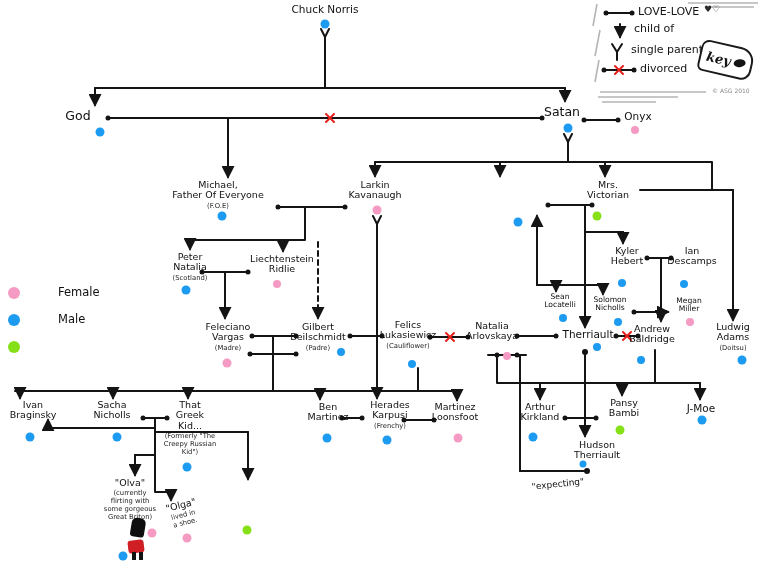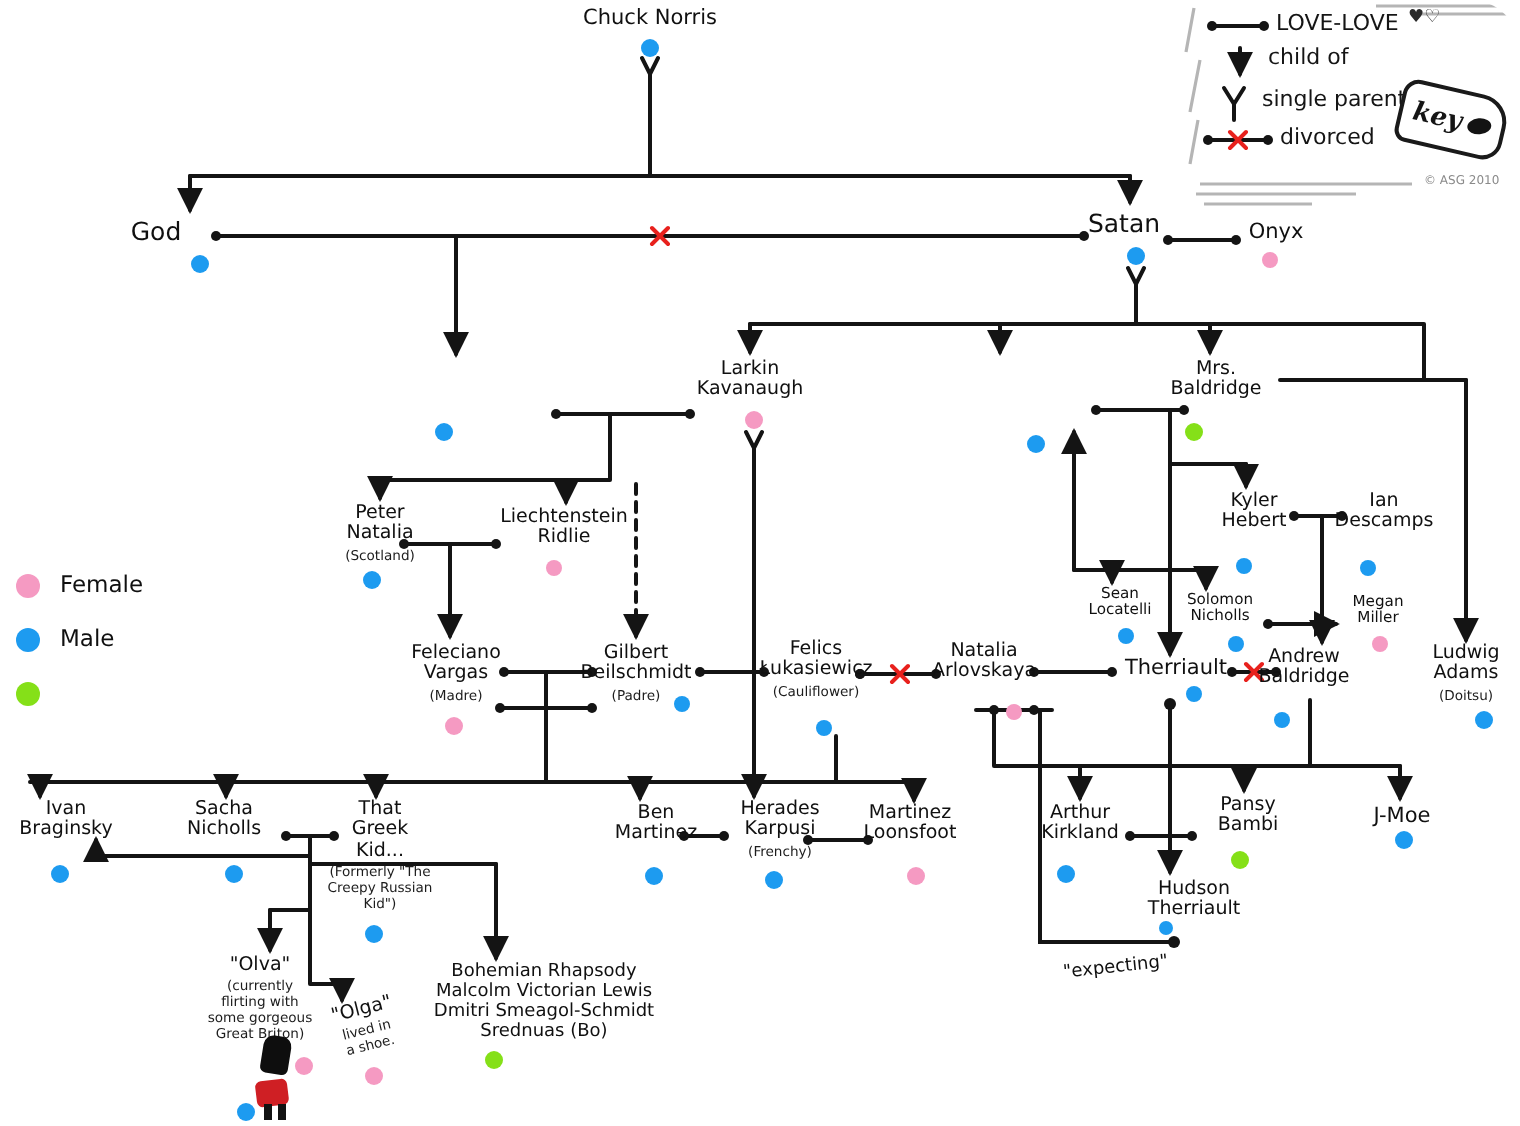--- a/index.html
+++ b/index.html
@@ -1,28 +1,28 @@
 <!DOCTYPE html>
 <html><head>
 <meta charset="utf-8">
 <style>
   html,body{margin:0;padding:0;background:#fff;}
   #canvas{position:relative;width:760px;height:563px;background:#ffffff;overflow:hidden;
-          font-family:"DejaVu Sans",sans-serif;border-radius:25px;}
+          font-family:"DejaVu Sans",sans-serif;}
   #wires{position:absolute;left:0;top:0;z-index:1;}
   .node{position:absolute;transform:translateX(-50%);text-align:center;z-index:2;}
   .nm{display:block;white-space:pre-line;font:9.5px/1.1 "DejaVu Sans",sans-serif;color:#101010;}
   .nt{display:block;white-space:pre-line;font:6.8px/1.18 "DejaVu Sans",sans-serif;color:#1c1c1c;margin-top:1px;}
   .lg .nm{font-size:12.5px;}
   .md .nm{font-size:10.5px;}
   .sm .nm{font-size:7.6px;}
   .tiny .nm{font-size:9px;}
   .rot-olga{transform:translateX(-50%) rotate(-14deg);}
   .rot-exp{transform:translateX(-50%) rotate(-6deg);}
-  .legend-label{position:absolute;z-index:2;font:11.5px/1.15 "DejaVu Sans",sans-serif;color:#101010;white-space:pre;}
+  .legend-label{position:absolute;z-index:2;font:11.5px/1.15 "DejaVu Sans",sans-serif;color:#101010;white-space:pre;margin-left:28px;}
   .kitem{position:absolute;z-index:3;font:11px/1.1 "DejaVu Sans",sans-serif;color:#151515;white-space:nowrap;text-align:right;}
   .khearts{position:absolute;z-index:3;font:9px "DejaVu Sans",sans-serif;color:#2a2a2a;}
   .key-note{position:absolute;left:699px;top:44px;width:50px;height:28px;z-index:3;
             border:2px solid #1a1a1a;border-radius:8px 14px 10px 6px;background:#fff;
             transform:rotate(13deg);display:flex;align-items:center;justify-content:center;gap:3px;}
   .key-note .kt{font:italic bold 13px "DejaVu Serif",serif;color:#151515;}
   .key-blob{width:12px;height:8px;background:#131313;border-radius:50%;transform:rotate(-18deg);}
   .signature{position:absolute;left:712px;top:87px;z-index:3;font:6px "DejaVu Sans",sans-serif;color:#8a8a8a;}
   .guard-hat{position:absolute;left:131px;top:518px;width:14px;height:19px;background:#0e0e0e;
              border-radius:5px 5px 3px 3px;transform:rotate(9deg);z-index:2;}
@@ -185,27 +185,32 @@
   <div class="node lg" style="left:78px;top:109px">
       <span class="nm">God</span>
     </div>
   <div class="node lg" style="left:562px;top:105px">
       <span class="nm">Satan</span>
     </div>
   <div class="node md" style="left:638px;top:111px">
       <span class="nm">Onyx</span>
     </div>
 
+  <div class="node" style="left:218px;top:180px">
+      <span class="nm">Michael,
+Father Of Everyone</span>
+      <span class="nt">(F.O.E)</span>
+    </div>
   <div class="node" style="left:375px;top:180px">
       <span class="nm">Larkin
 Kavanaugh</span>
     </div>
   <div class="node" style="left:608px;top:180px">
       <span class="nm">Mrs.
-Baldridge</span>
+Victorian</span>
     </div>
 
   <div class="node" style="left:190px;top:252px">
       <span class="nm">Peter
 Natalia</span>
       <span class="nt">(Scotland)</span>
     </div>
   <div class="node" style="left:282px;top:254px">
       <span class="nm">Liechtenstein
 Ridlie</span>
@@ -313,26 +318,20 @@
       <span class="nm">"Olva"</span>
       <span class="nt">(currently
 flirting with
 some gorgeous
 Great Briton)</span>
     </div>
   <div class="node rot-olga" style="left:183px;top:500px">
       <span class="nm">"Olga"</span>
       <span class="nt">lived in
 a shoe.</span>
-    </div>
-  <div class="node tiny" style="left:272px;top:482px">
-      <span class="nm">Bohemian Rhapsody
-Malcolm Victorian Lewis
-Dmitri Smeagol-Schmidt
-Srednuas (Bo)</span>
     </div>
   <div class="node tiny rot-exp" style="left:558px;top:480px">
       <span class="nm">"expecting"</span>
     </div>
 
   <div class="guard-hat"></div>
   <div class="guard-body"></div>
   <div class="guard-leg" style="left:132px;top:552px"></div>
   <div class="guard-leg" style="left:139px;top:552px"></div>
 

